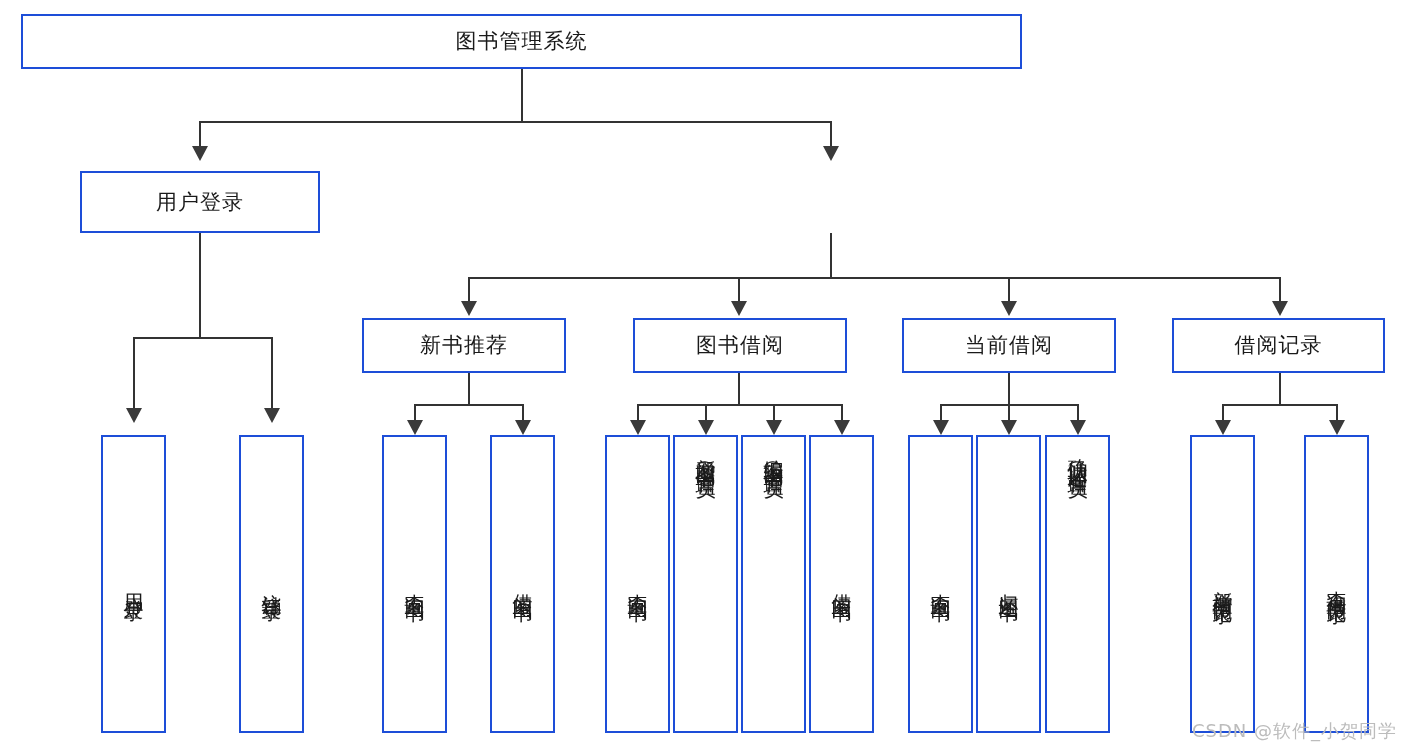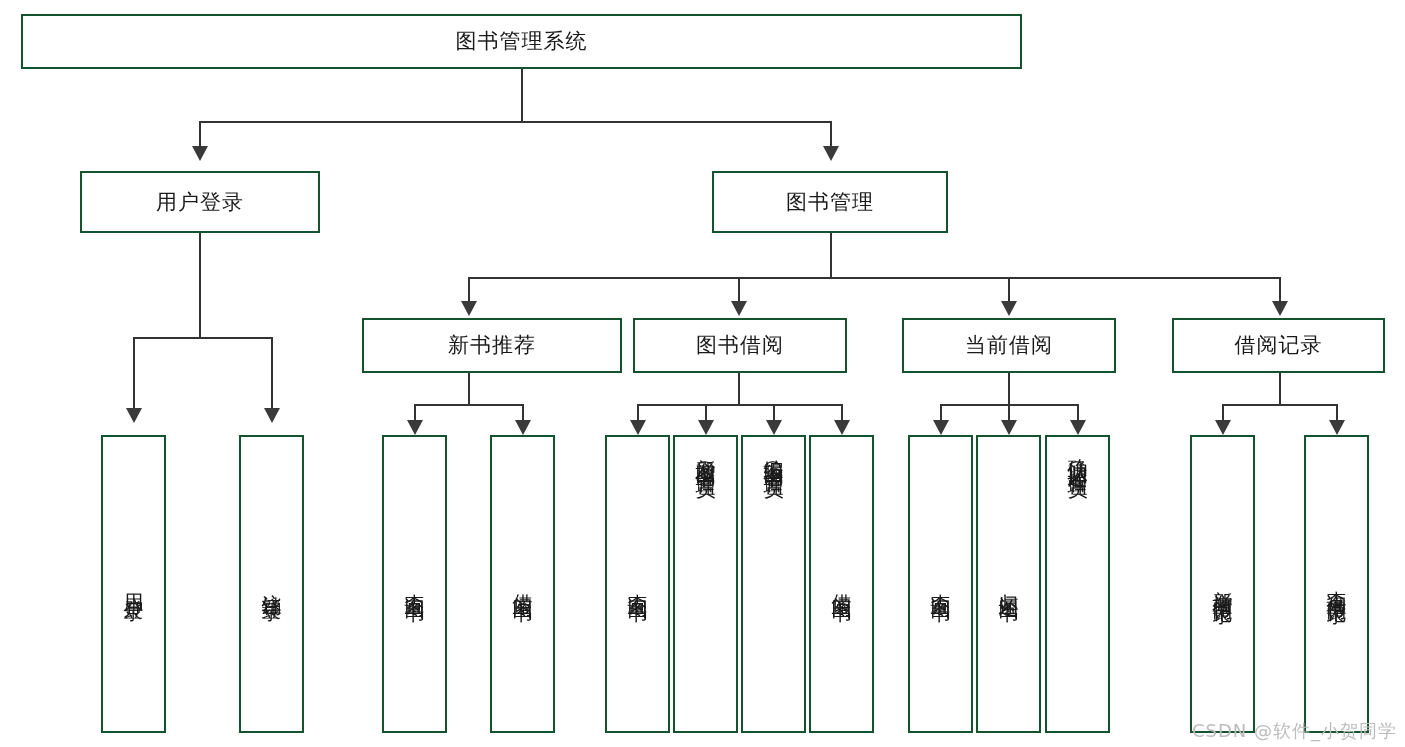--- a/index.html
+++ b/index.html
@@ -13,21 +13,21 @@
     width:1405px;
     height:747px;
     background:#ffffff;
     overflow:hidden;
   }
   
   .node{
     position:absolute;
     box-sizing:border-box;
     background:#ffffff;
-    border:2px solid #14532d;
+    border:2px solid #1d4ed8;
     display:flex;
     align-items:center;
     justify-content:center;
     color:#1a1a1a;
   }
   .node .label{
     font-size:21px;
     line-height:1.25;
     letter-spacing:1px;
     white-space:nowrap;
@@ -92,23 +92,20 @@
 
   <div class="conn v" style="left:199px;top:121px;height:28px;"></div>
   <div class="arrow" style="left:192px;top:146px;"></div>
   <div class="conn v" style="left:830px;top:121px;height:28px;"></div>
   <div class="arrow" style="left:823px;top:146px;"></div>
 
   <div class="node" style="left:80px;top:171px;width:240px;height:62px;">
     <span class="label">用户登录</span>
   </div>
 
-  <div class="node" style="left:712px;top:171px;width:236px;height:62px;">
-    <span class="label">图书管理</span>
-  </div>
 
   <div class="conn v" style="left:199px;top:233px;height:105px;"></div>
   <div class="conn h" style="left:133px;top:337px;width:139px;"></div>
   <div class="conn v" style="left:133px;top:337px;height:73px;"></div>
   <div class="arrow" style="left:126px;top:408px;"></div>
   <div class="conn v" style="left:271px;top:337px;height:73px;"></div>
   <div class="arrow" style="left:264px;top:408px;"></div>
 
   <div class="conn v" style="left:830px;top:233px;height:45px;"></div>
   <div class="conn h" style="left:468px;top:277px;width:811px;"></div>
@@ -118,21 +115,21 @@
 
   <div class="conn v" style="left:738px;top:277px;height:26px;"></div>
   <div class="arrow" style="left:731px;top:301px;"></div>
 
   <div class="conn v" style="left:1008px;top:277px;height:26px;"></div>
   <div class="arrow" style="left:1001px;top:301px;"></div>
 
   <div class="conn v" style="left:1279px;top:277px;height:26px;"></div>
   <div class="arrow" style="left:1272px;top:301px;"></div>
 
-  <div class="node" style="left:362px;top:318px;width:260px;height:55px;">
+  <div class="node" style="left:362px;top:318px;width:204px;height:55px;">
     <span class="label">新书推荐</span>
   </div>
 
   <div class="node" style="left:902px;top:318px;width:214px;height:55px;">
     <span class="label">当前借阅</span>
   </div>
 
   <div class="node" style="left:633px;top:318px;width:214px;height:55px;">
     <span class="label">图书借阅</span>
   </div>

